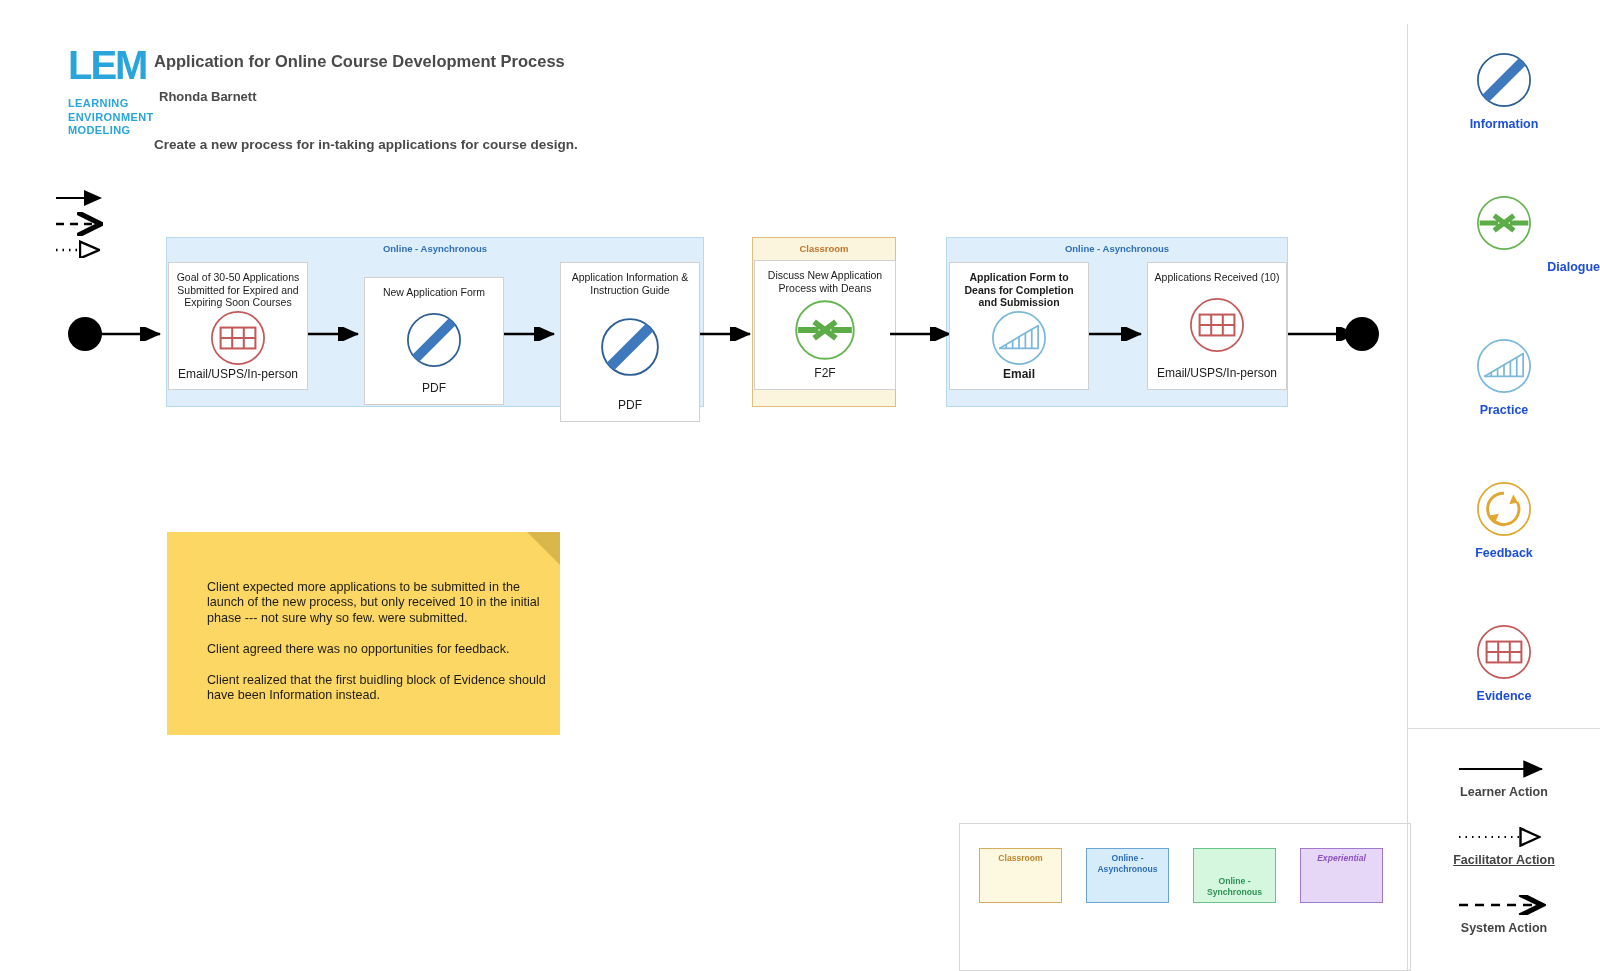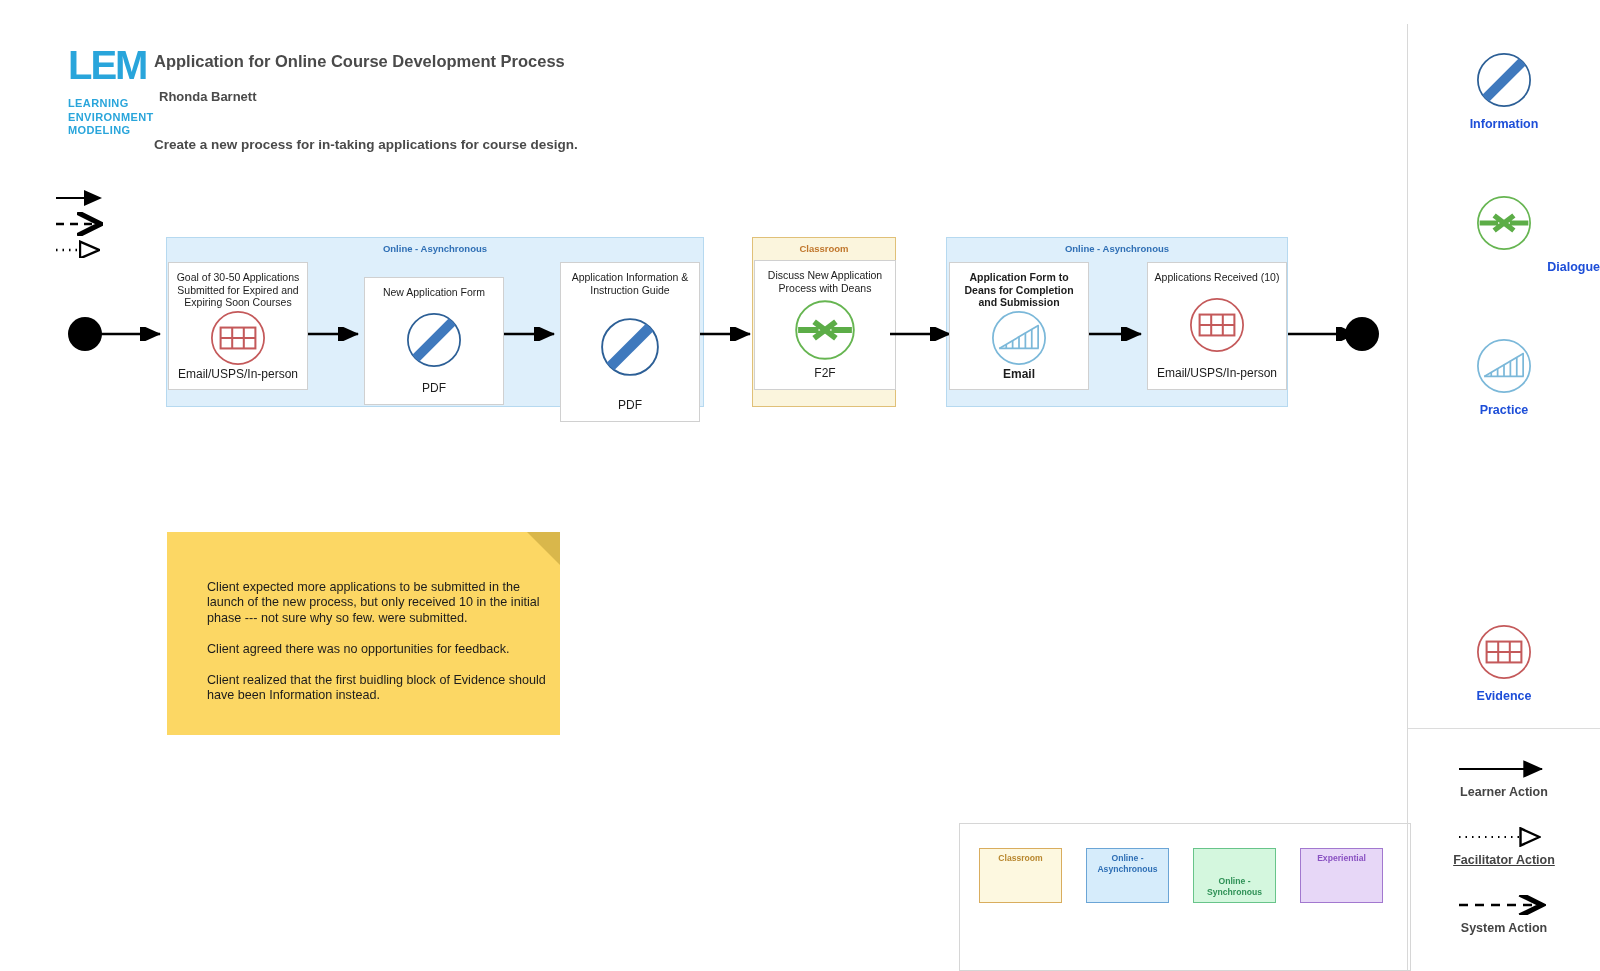--- a/index.html
+++ b/index.html
@@ -263,21 +263,21 @@
   <div class="modes-panel">
     <div class="mode-box" style="left:19px;background:#fdf8e0;border-color:#d9ad5e;">
       <div class="mode-label" style="color:#b8872f;">Classroom</div>
     </div>
     <div class="mode-box" style="left:126px;background:#d6ecfb;border-color:#6ba5d6;">
       <div class="mode-label" style="color:#2f6fb5;">Online - Asynchronous</div>
     </div>
     <div class="mode-box" style="left:233px;background:#d4f7de;border-color:#68c48a;">
       <div class="mode-label" style="color:#2f9157;margin-top:23px;">Online - Synchronous</div>
     </div>
-    <div class="mode-box" style="left:340px;background:#e7d7f7;border-color:#a278cf;">
+    <div class="mode-box" style="left:340px;background:#e7d7f7;border-color:#a278cf;font-style:italic;">
       <div class="mode-label" style="color:#8a52c2;">Experiential</div>
     </div>
   </div>
 
   <div class="sidebar">
 
     <div class="side-item" style="top:26px;">
       <div class="side-icon">
         <svg width="58" height="58">
             <use href="#ic-information" x="0" y="0" width="58" height="58"></use>
@@ -297,20 +297,28 @@
 
     <div class="side-item" style="top:312px;">
       <div class="side-icon">
         <svg width="58" height="58">
             <use href="#ic-practice" x="0" y="0" width="58" height="58"></use>
           </svg>
       </div>
       <div class="side-label">Practice</div>
     </div>
 
+    <div class="side-item" style="top:455px;">
+      <div class="side-icon">
+        <svg width="58" height="58">
+            <use href="#ic-feedback" x="0" y="0" width="58" height="58"></use>
+          </svg>
+      </div>
+      <div class="side-label">Feedback</div>
+    </div>
 
     <div class="side-item" style="top:598px;">
       <div class="side-icon">
         <svg width="58" height="58">
             <use href="#ic-evidence" x="0" y="0" width="58" height="58"></use>
           </svg>
       </div>
       <div class="side-label">Evidence</div>
     </div>
 

